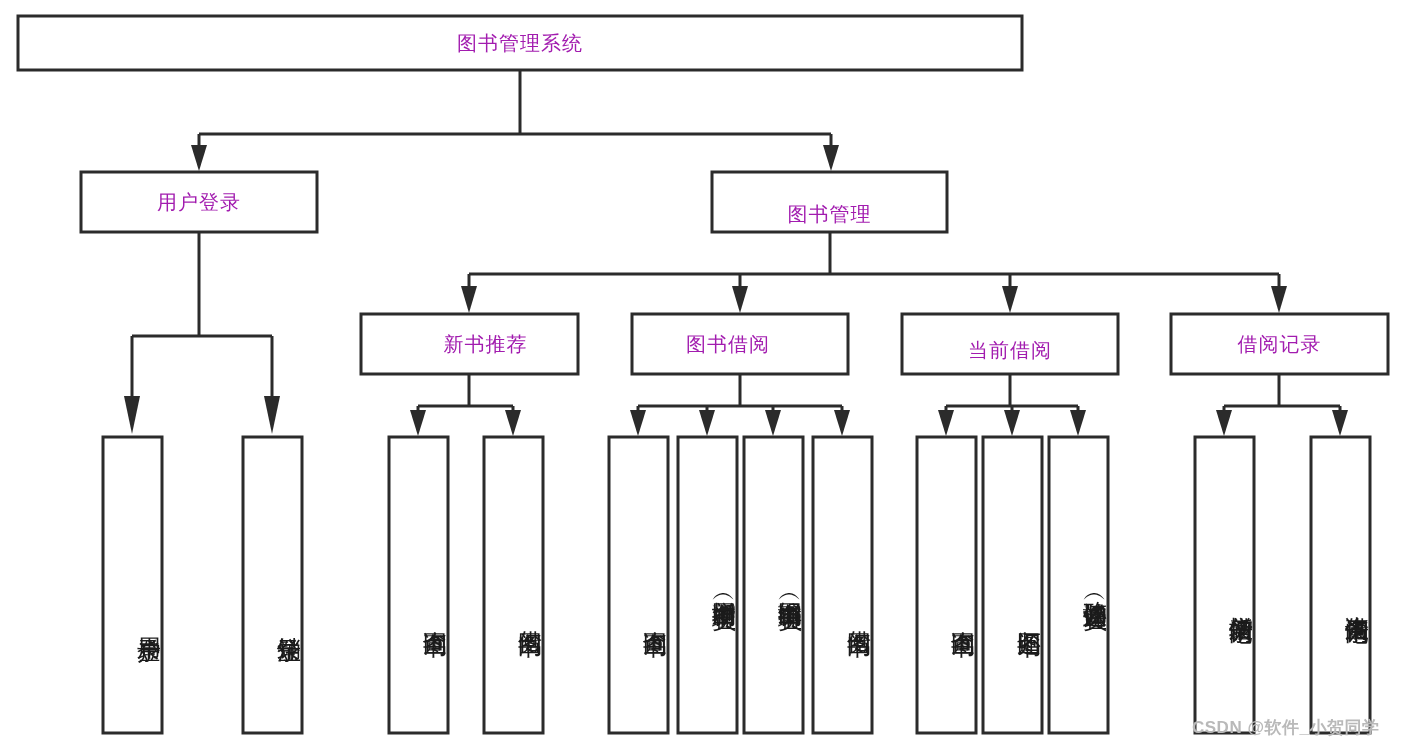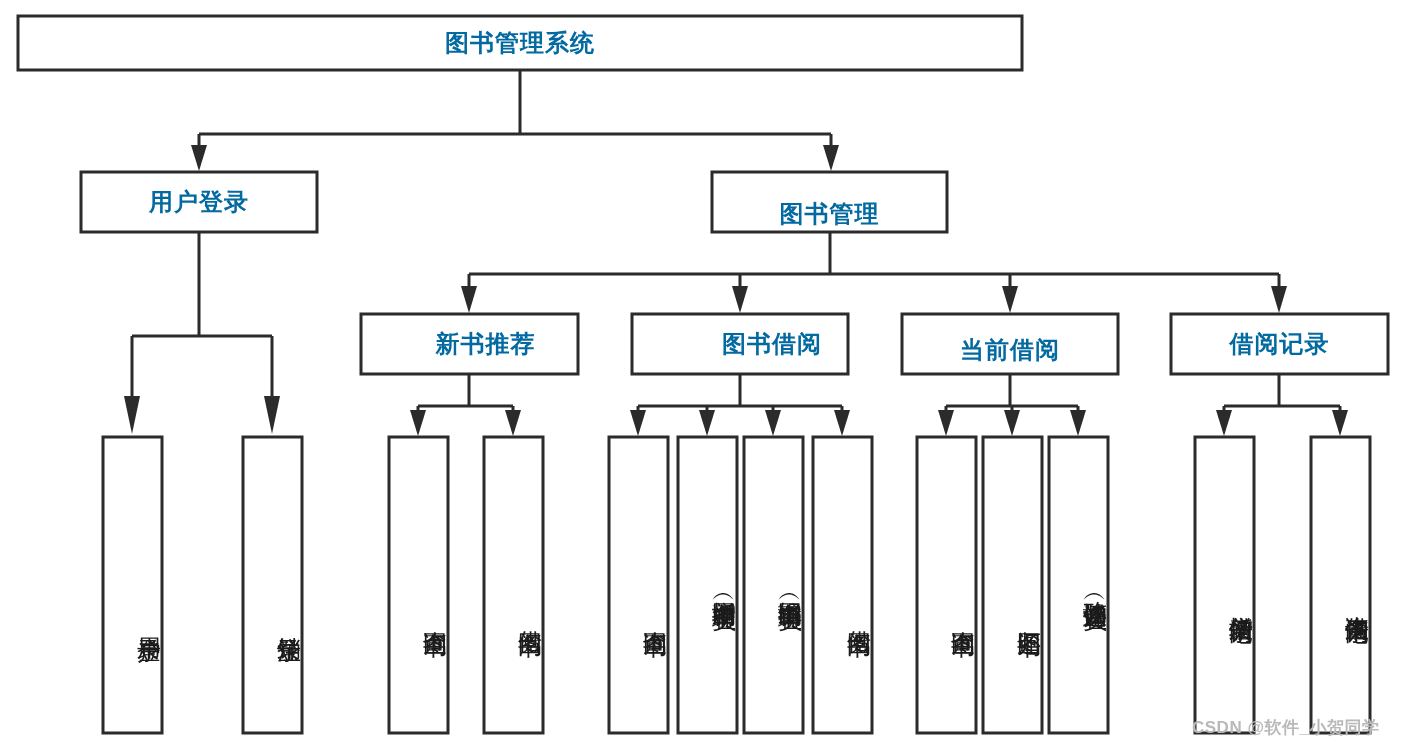--- a/index.html
+++ b/index.html
@@ -39,26 +39,25 @@
   }
   .arrow-head {
     fill: #2b2b2b;
     stroke: none;
   }
   .node-label-h {
     position: absolute;
     display: flex;
     align-items: center;
     justify-content: center;
-    color: #0369a1;
-    font-size: 24px;
+    color: #a21caf;
+    font-size: 20px;
     letter-spacing: 1px;
     white-space: nowrap;
     pointer-events: none;
-    font-weight: bold;
   }
   .node-label-v {
     position: absolute;
     display: flex;
     align-items: flex-start;
     justify-content: center;
     color: #1b1b1b;
     font-size: 24px;
     line-height: 1.08;
     writing-mode: vertical-rl;
@@ -169,21 +168,21 @@
     <rect class="node-box" x="1195" y="437" width="59" height="296"></rect>
     <rect class="node-box" x="1311" y="437" width="59" height="296"></rect>
   </svg>
 
   <div class="node-label-h" style="left:18px; top:16px; width:1004px; height:54px;">图书管理系统</div>
 
   <div class="node-label-h" style="left:81px; top:172px; width:236px; height:60px;">用户登录</div>
   <div class="node-label-h" style="left:712px; top:172px; width:235px; height:60px;margin-top:12px;">图书管理</div>
 
   <div class="node-label-h" style="left:361px; top:314px; width:249px; height:60px;">新书推荐</div>
-  <div class="node-label-h" style="left:632px; top:314px; width:192px; height:60px;padding-left:44px;">图书借阅</div>
+  <div class="node-label-h" style="left:632px; top:314px; width:192px; height:60px;">图书借阅</div>
   <div class="node-label-h" style="left:902px; top:314px; width:216px; height:72px;">当前借阅</div>
   <div class="node-label-h" style="left:1171px; top:314px; width:217px; height:60px;">借阅记录</div>
 
   <div class="node-label-v" style="left:103px; top:512px; width:59px; height:216px;">用户登录</div>
   <div class="node-label-v" style="left:243px; top:512px; width:59px; height:216px;">注销登录</div>
 
   <div class="node-label-v" style="left:389px; top:500px; width:59px; height:228px;">查询图书</div>
   <div class="node-label-v" style="left:484px; top:500px; width:59px; height:228px;">借阅图书</div>
 
   <div class="node-label-v" style="left:609px; top:500px; width:59px; height:228px;">查询图书</div>

